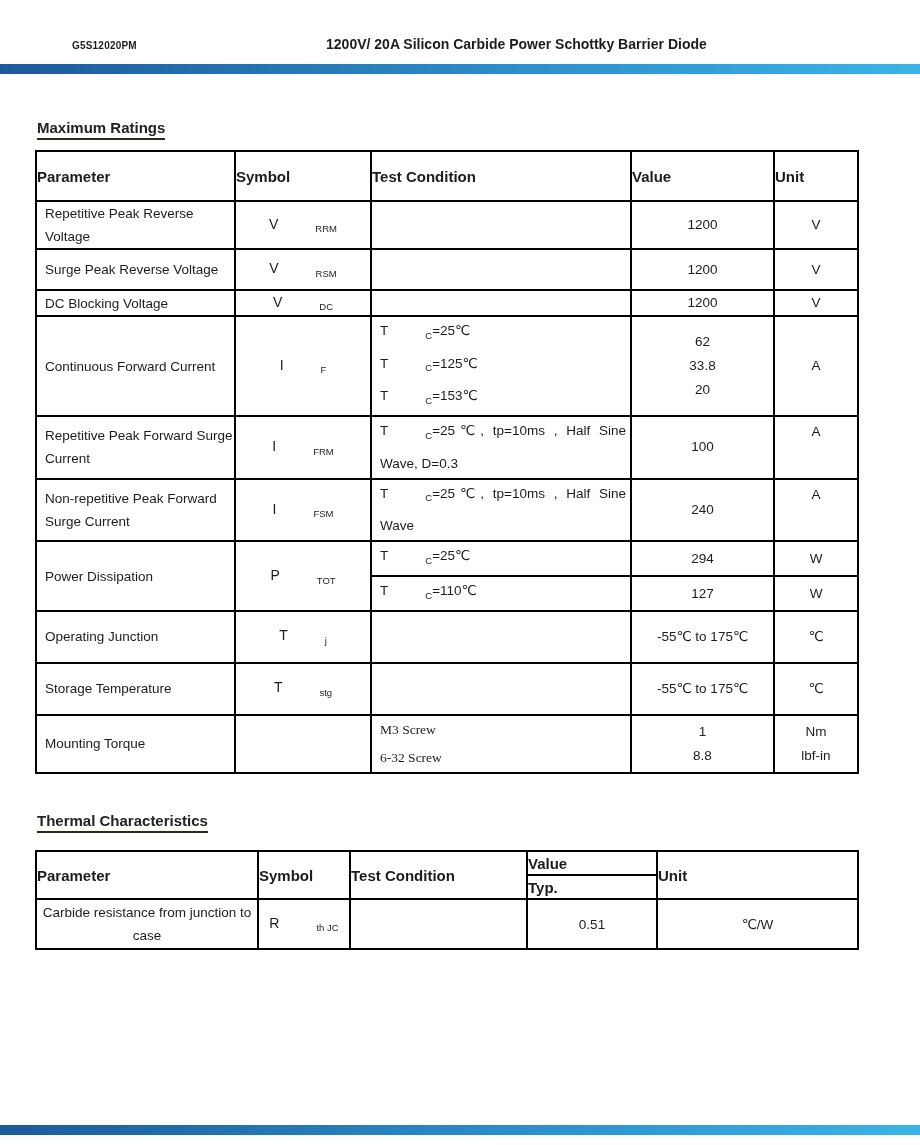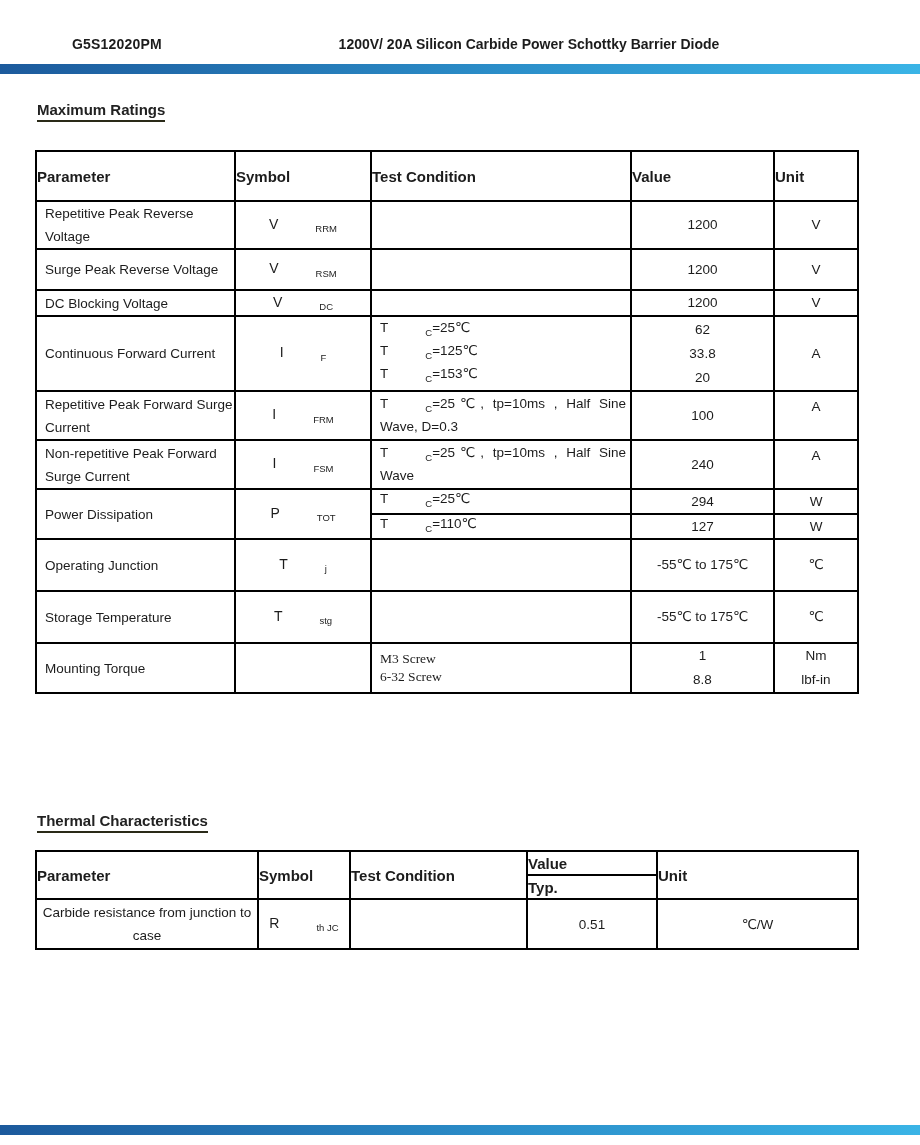--- a/index.html
+++ b/index.html
@@ -6,51 +6,51 @@
   html, body { background: #ffffff; }
   body {
     width: 920px; height: 1145px;
     font-family: "Liberation Sans", "DejaVu Sans", sans-serif;
     color: #1c1c1c;
   }
   .page { position: relative; width: 920px; height: 1145px; overflow: hidden; background: #fff; }
 
   
   .doc-header { position: absolute; top: 36px; left: 72px; right: 58px; display: flex; align-items: baseline; }
-  .part { font-weight: bold; font-size: 14px; letter-spacing: .2px; }
+  .part { font-weight: bold; font-size: 10px; letter-spacing: .2px; }
   .title { flex: 1; text-align: center; font-weight: bold; font-size: 14px; padding-left: 34px; }
 
   .bar { position: absolute; left: 0; width: 920px; height: 10px;
          background: linear-gradient(90deg, #1c5a9c 0%, #2b8ec9 55%, #3ab4e6 100%); }
   .bar.top { top: 64px; }
   .bar.bottom { top: 1125px; }
 
   
   .sec { position: absolute; left: 37px; font-size: 15px; font-weight: bold; color: #222; }
   .sec .ul-wrap { border-bottom: 2px solid #2a2a18; padding-bottom: 2px; }
-  .h-max { top: 101px; }
+  .h-max { top: 119px; }
   .h-th  { top: 812px; }
 
   
   table { border-collapse: collapse; table-layout: fixed; position: absolute; left: 35px; background: #fff; }
   .mr { top: 150px; width: 824px; }
   .tt { top: 850px; width: 824px; }
   th, td { border: 2px solid #000; }
   th { font-size: 15px; font-weight: bold; text-align: left; }
   .mr thead tr { height: 50px; }
   .tt thead tr { height: 24px; }
   .tt tbody tr { height: 50px; }
   td { font-size: 13.5px; vertical-align: middle; }
 
   .param { text-align: left; padding-left: 8px; line-height: 23px; }
   .t-param { text-align: center; line-height: 23px; }
   .sym { text-align: center; font-size: 14px; }
   sub { font-size: 9.5px; padding-left: 37px; }
   .cond { text-align: left; padding: 0 4px 0 8px; }
-  .cl { line-height: 18px; }
+  .cl { line-height: 28px; }
   .cl.justify { text-align: justify; text-align-last: justify; }
   .serif { font-family: "Liberation Serif", "DejaVu Serif", serif; font-size: 13.5px; }
   .val, .unit { text-align: center; }
   .vl, .ul { line-height: 24px; }
   .unit.top { vertical-align: top; padding-top: 3px; }
 </style>
 </head>
 <body>
 
 <div class="page">

